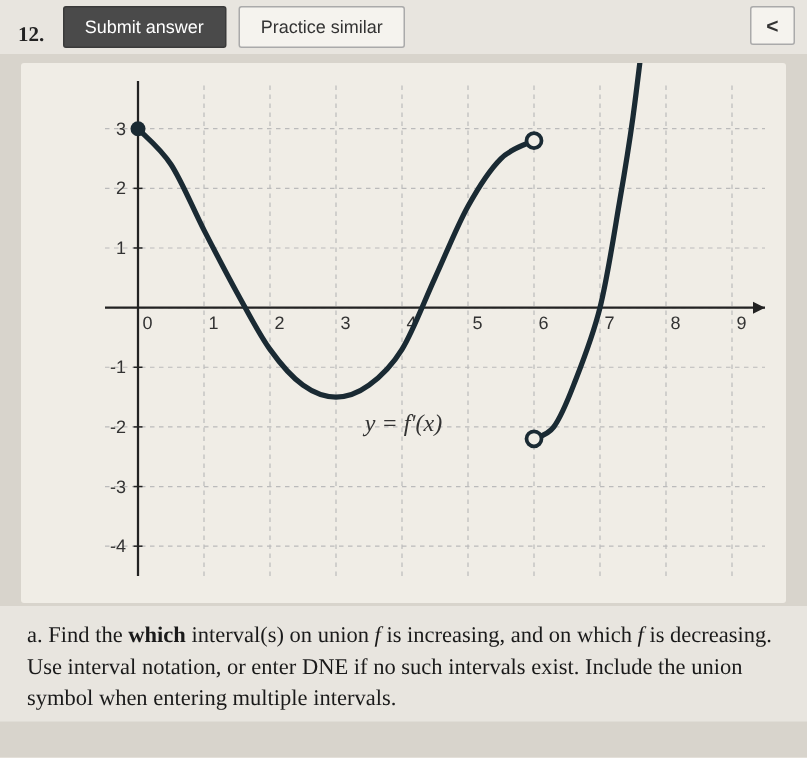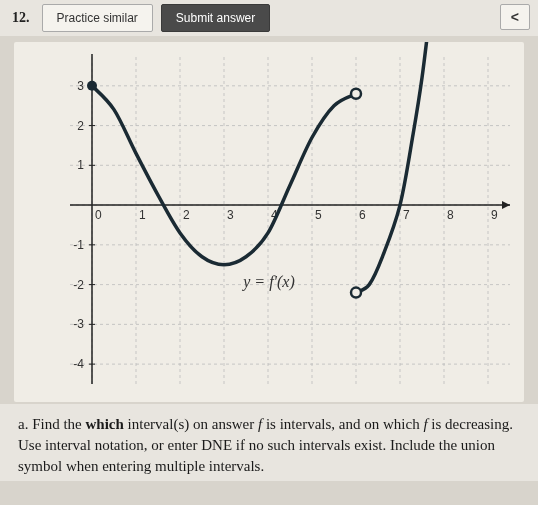--- a/index.html
+++ b/index.html
@@ -6,21 +6,21 @@
     body {
       width: 538px;
       height: 505px;
       background: #d8d4cc;
       font-family: Georgia, 'Times New Roman', serif;
       overflow: hidden;
       position: relative;
     }
     .header {
       display: flex;
-      align-items: center;
+      align-items: flex-end;
       gap: 8px;
       padding: 4px 8px;
       background: #e8e5df;
     }
     .qnum {
       font-weight: bold;
       font-size: 14px;
       color: #222;
       padding: 0 4px;
     }
@@ -70,22 +70,22 @@
     }
     .code { font-family: Liberation Serif, serif; }
     .axis-label { font-family: Arial, sans-serif; font-size: 12px; fill: #333; }
     .eq-label { font-family: 'Times New Roman', serif; font-size: 16px; fill: #333; font-style: italic; }
   </style>
 </head>
 <body>
 
 <div class="header">
   <span class="qnum">12.</span>
+  <button class="btn btn-dark">Submit answer</button>
   <button class="btn btn-light">Practice similar</button>
-  <button class="btn btn-dark">Submit answer</button>
   <button class="btn btn-light btn-back">&lt;</button>
 </div>
 
 <div class="chart-area">
   <svg class="plot" viewBox="0 0 510 360">
     <g id="grid-group">
         <line x1="78" x2="78" y1="342" y2="12" stroke="#bbb" stroke-dasharray="3,3" stroke-width="0.8"></line>
         <line x1="122" x2="122" y1="342" y2="12" stroke="#bbb" stroke-dasharray="3,3" stroke-width="0.8"></line>
         <line x1="166" x2="166" y1="342" y2="12" stroke="#bbb" stroke-dasharray="3,3" stroke-width="0.8"></line>
         <line x1="210" x2="210" y1="342" y2="12" stroke="#bbb" stroke-dasharray="3,3" stroke-width="0.8"></line>
@@ -141,14 +141,14 @@
         <circle cx="342" cy="51.75903614457832" r="5" fill="#f0ede6" stroke="#1a2a33" stroke-width="2.5"></circle>
         <path d="M 342 250.5542168674699 C 344.2 249.22891566265062, 350.8 248.56626506024097, 355.2 242.6024096385542 C 359.59999999999997 236.63855421686745, 363.26666666666665 228.02409638554218, 368.4 214.7710843373494 C 373.5333333333333 201.51807228915663, 380.8666666666667 183.6265060240964, 386 163.0843373493976 C 391.1333333333333 142.54216867469881, 395.5333333333333 112.7228915662651, 399.2 91.51807228915666 C 402.8666666666667 70.31325301204822, 405.06666666666666 57.06024096385541, 408 35.85542168674698 C 410.93333333333334 14.650602409638552, 415.3333333333333 -23.78313253012042, 416.79999999999995 -35.7108433734939" stroke="#1a2a33" stroke-width="3.5" fill="none" stroke-linecap="round"></path>
         <circle cx="342" cy="250.5542168674699" r="5" fill="#f0ede6" stroke="#1a2a33" stroke-width="2.5"></circle>
       </g>
     <text class="eq-label" x="255" y="245" text-anchor="middle">y = f'(x)</text>
   </svg>
 </div>
 
 <div class="prompt">
   <span>a.</span>
-  <span>Find the </span><b>which</b><span> interval(s) on answer </span><i>f</i><span> is intervals, and on which </span><i>f</i><span> is decreasing. Use interval notation, or enter </span><span class="code">DNE</span><span> if no such intervals exist. Include the union symbol when entering multiple intervals.</span>
+  <span>Find the </span><b>which</b><span> interval(s) on union </span><i>f</i><span> is increasing, and on which </span><i>f</i><span> is decreasing. Use interval notation, or enter </span><span class="code">DNE</span><span> if no such intervals exist. Include the union symbol when entering multiple intervals.</span>
 </div>
 
 </body></html>

